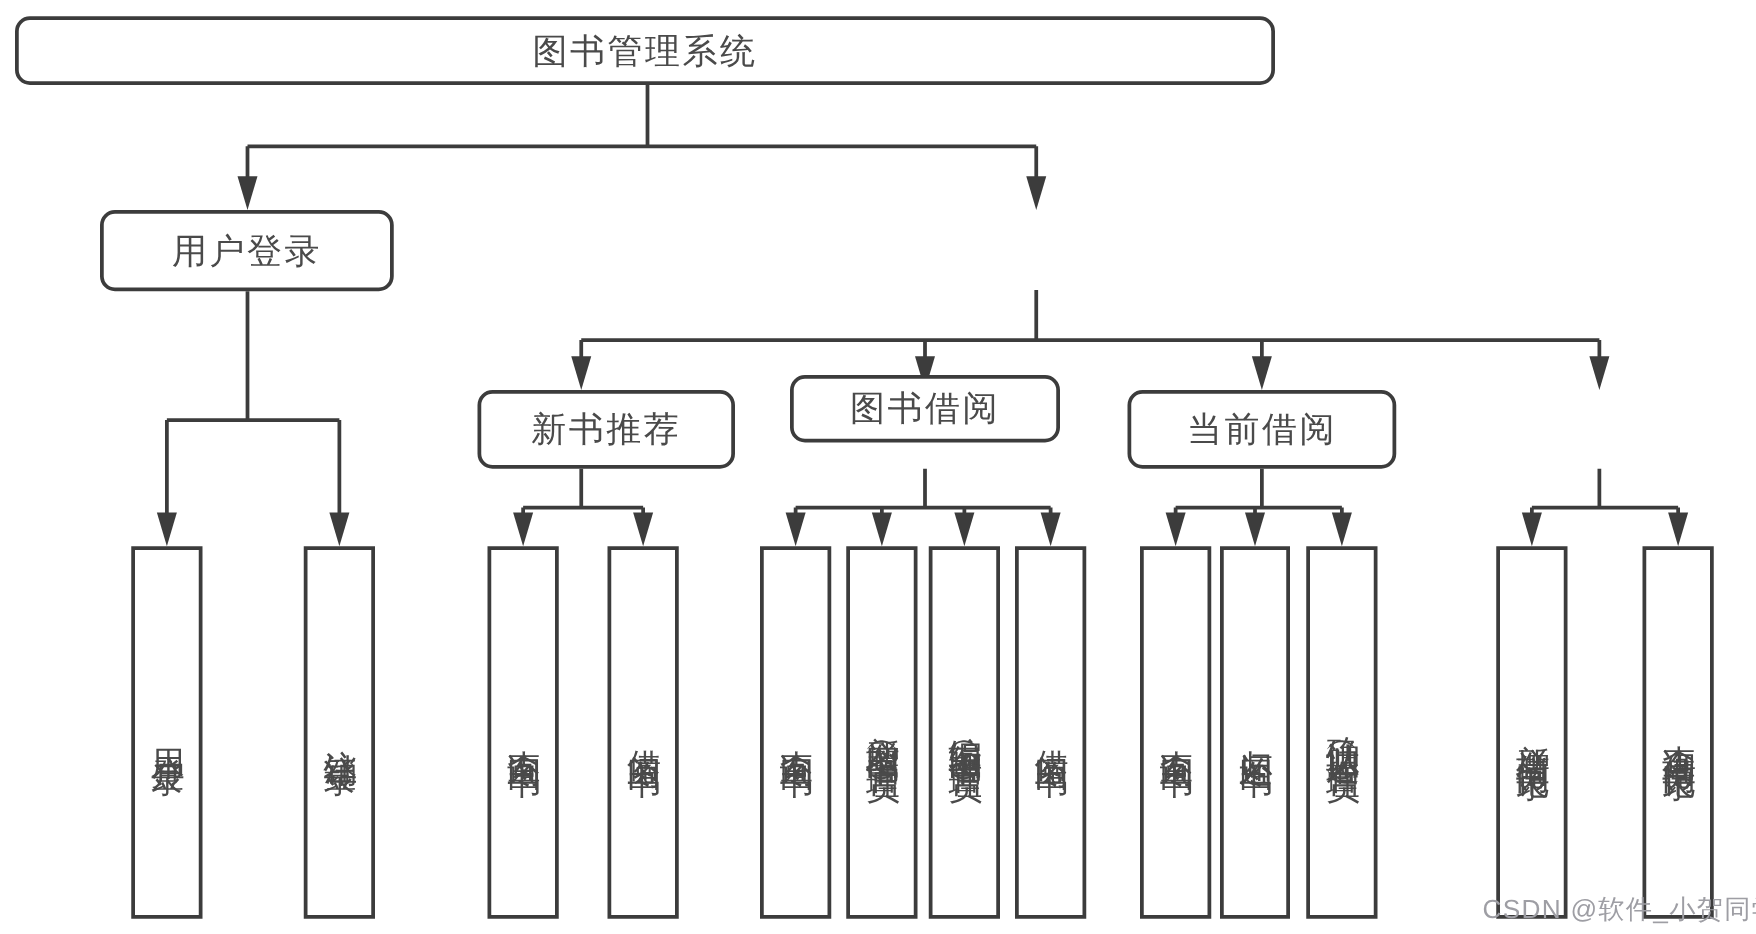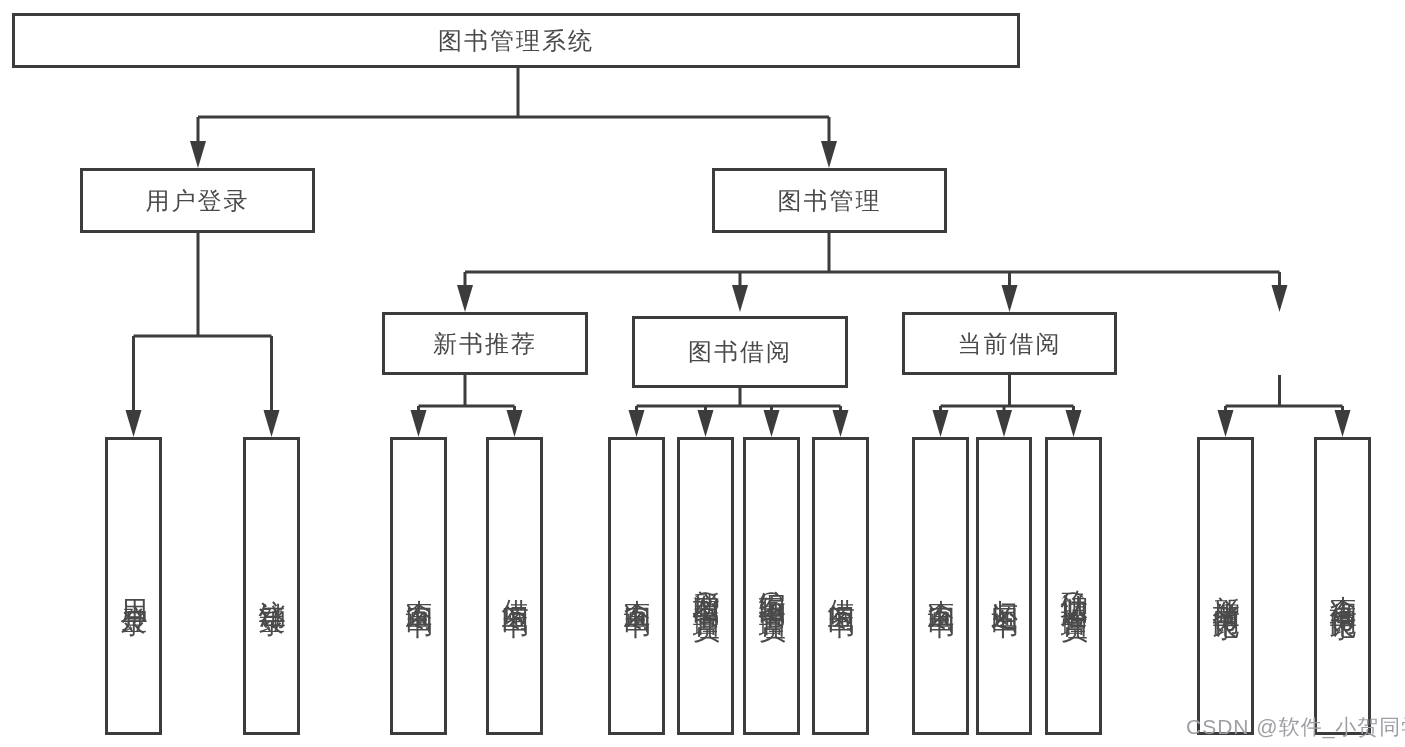--- a/index.html
+++ b/index.html
@@ -18,21 +18,21 @@
     position: absolute;
     box-sizing: border-box;
     border: 3px solid var(--border, #3c3c3c);
     background: #ffffff;
     display: flex;
     align-items: center;
     justify-content: center;
     color: var(--text, #4a4a4a);
     z-index: 2;
   }
-  .h-node { font-size: 24px; letter-spacing: 2px; white-space: nowrap; }
+  .h-node { font-size: 28px; letter-spacing: 2px; white-space: nowrap; border-radius: 12px; }
   .v-node .v-text {
     writing-mode: vertical-rl;
     text-orientation: mixed;
     font-size: 27px;
     letter-spacing: 4px;
     line-height: 1.1;
   }
   .watermark {
     position: absolute;
     left: 1186px;
@@ -85,28 +85,25 @@
     <polygon class="ah" points="1334.5,410 1350.5,410 1342.5,437"></polygon>
   </svg>
 
   <div class="node h-node" style="left:12px;top:13px;width:1008px;height:55px">
     <span>图书管理系统</span>
   </div>
 
   <div class="node h-node" style="left:80px;top:168px;width:235px;height:65px">
     <span>用户登录</span>
   </div>
-  <div class="node h-node" style="left:712px;top:168px;width:235px;height:65px">
-    <span>图书管理</span>
-  </div>
 
   <div class="node h-node" style="left:382px;top:312px;width:206px;height:63px">
     <span>新书推荐</span>
   </div>
-  <div class="node h-node" style="left:632px;top:316px;width:216px;height:72px">
+  <div class="node h-node" style="left:632px;top:300px;width:216px;height:54px">
     <span>图书借阅</span>
   </div>
   <div class="node h-node" style="left:902px;top:312px;width:215px;height:63px">
     <span>当前借阅</span>
   </div>
 
   <div class="node v-node" style="left:105px;top:437px;width:57px;height:298px">
     <span class="v-text">用户登录</span>
   </div>
   <div class="node v-node" style="left:243px;top:437px;width:57px;height:298px">

